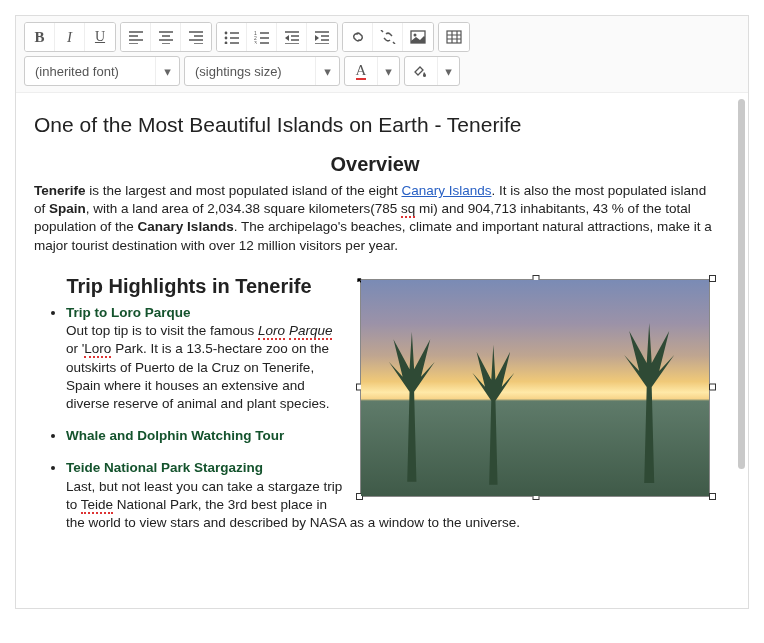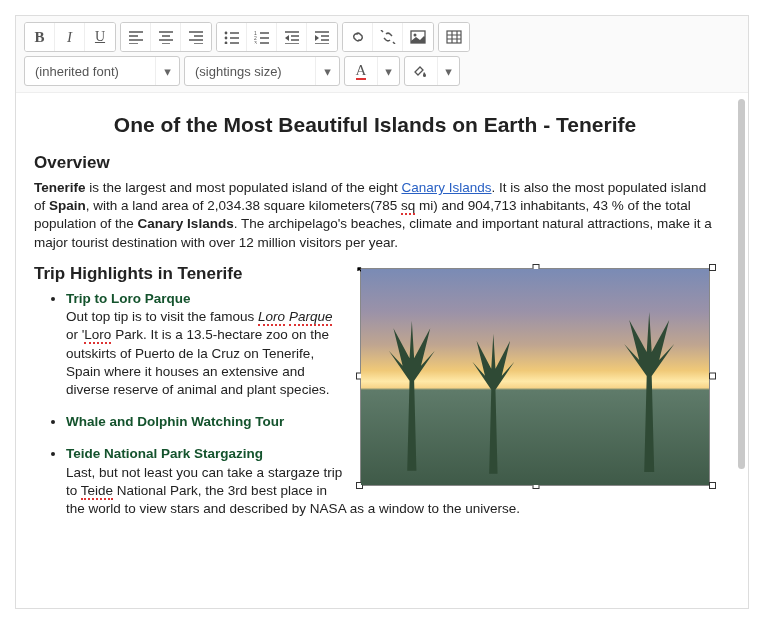--- a/index.html
+++ b/index.html
@@ -108,23 +108,23 @@
 }
 .scrollbar {
   position: absolute;
   right: 3px;
   top: 6px;
   width: 7px;
   height: 370px;
   background: #c9c9c9;
   border-radius: 4px;
 }
-h1 { font-size: 21px; font-weight: bold; text-align: center; margin-bottom: 16px; }
-h2 { font-size: 17px; font-weight: bold; margin-bottom: 6px; margin-top: 8px; }
-.para { font-size: 13.5px; line-height: 1.35; margin-bottom: 12px; }
+h1 { font-size: 21px; font-weight: normal; margin-bottom: 16px; }
+h2 { font-size: 20px; font-weight: bold; margin-bottom: 6px; margin-top: 8px; text-align: center; }
+.para { font-size: 13.5px; line-height: 1.35; margin-bottom: 20px; }
 .para b { font-weight: bold; }
 .lnk { color: #2860c4; text-decoration: underline; cursor: pointer; }
 .squig { border-bottom: 2px dotted #d33; padding-bottom: 0px; }
 .list { list-style: disc; padding-left: 32px; margin-top: 6px; }
 .list li { margin-bottom: 14px; font-size: 13.5px; line-height: 1.35; }
 .g-title { color: #14532d; font-weight: bold; }
 .img-wrap {
   float: right;
   width: 360px;
   height: 225px;

